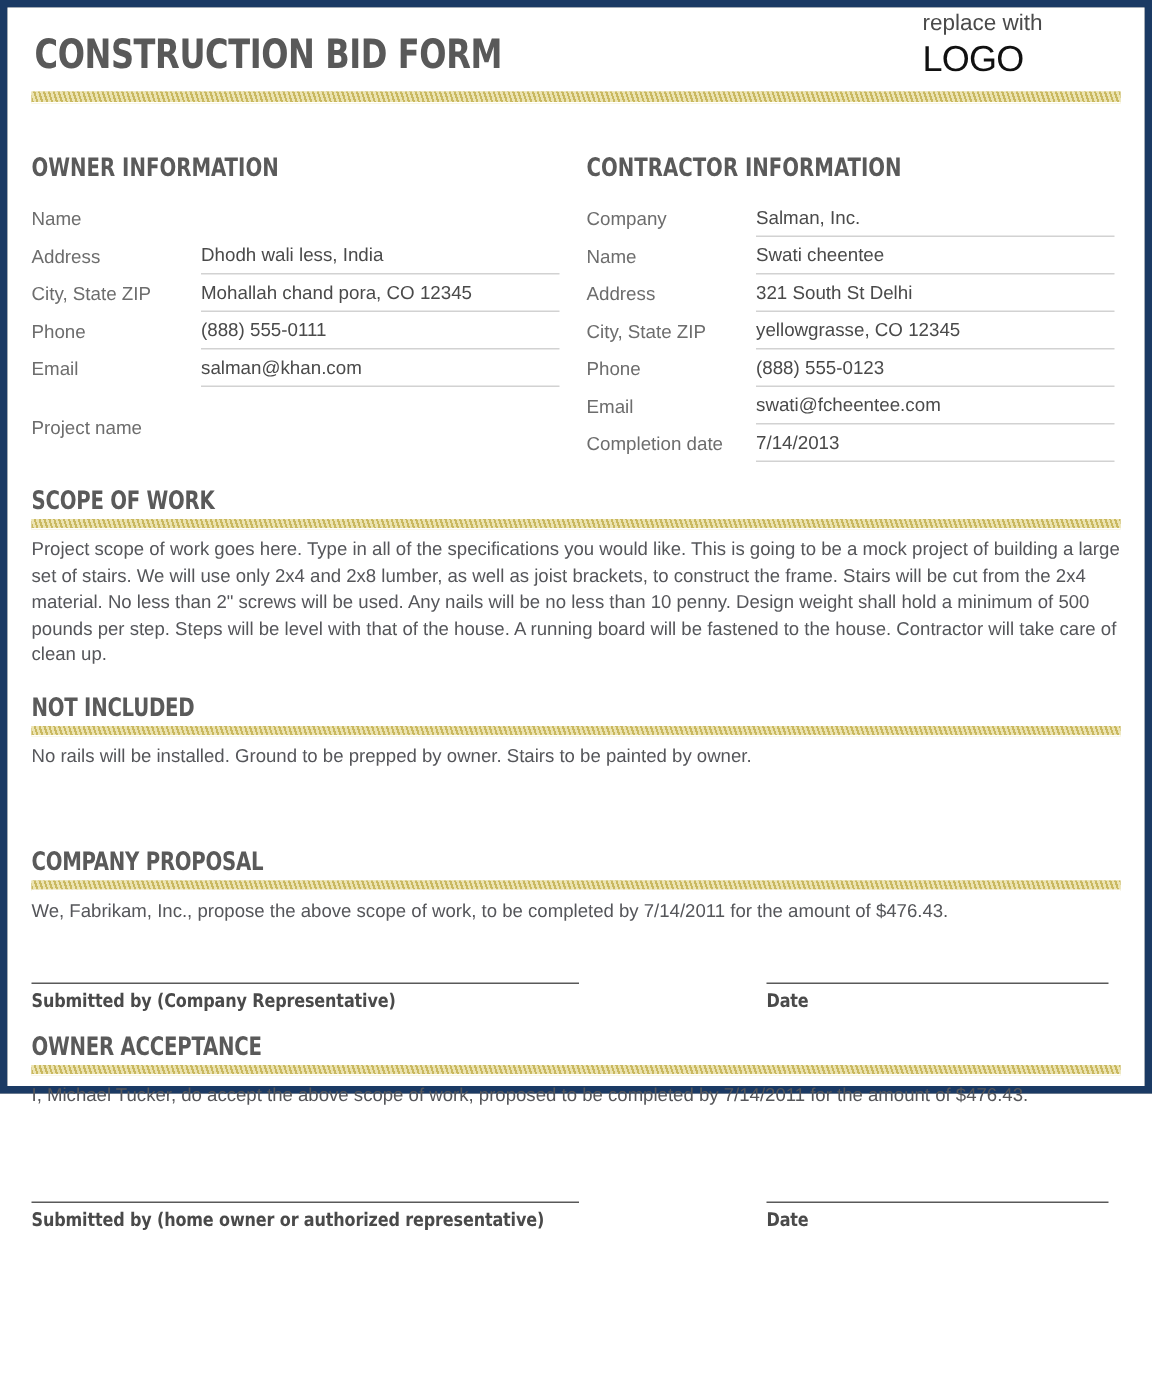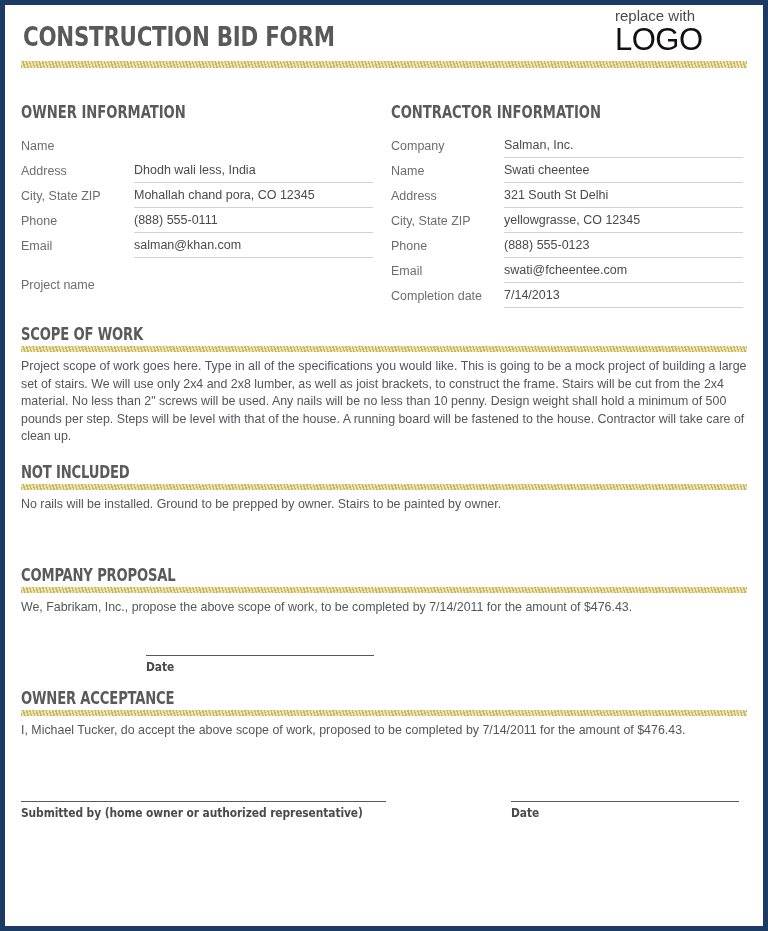--- a/index.html
+++ b/index.html
@@ -10,21 +10,21 @@
     width: 768px;
     height: 931px;
     background: #ffffff;
     font-family: "Liberation Sans", sans-serif;
     overflow: hidden;
   }
   .page-frame {
     position: absolute;
     left: 0; top: 0;
     width: 768px;
-    height: 931px;
+    height: 729px;
     box-sizing: border-box;
     border: 5px solid #1b3a64;
     background: #737373;
     padding-left: 45px;
   }
   .page-inner {
     position: absolute;
     left: 0; top: 0;
     right: 0; bottom: 0;
     background: #ffffff;
@@ -57,21 +57,21 @@
     text-align: left;
     width: 130px;
   }
   .logo-replace {
     font-size: 15px;
     color: #4a4a4a;
     line-height: 17px;
     font-family: "Liberation Sans", sans-serif;
   }
   .logo-word {
-    font-size: 31px;
+    font-size: 24px;
     line-height: 32px;
     color: #111111;
     font-family: "Liberation Sans", sans-serif;
     letter-spacing: -0.5px;
   }
 
   
   .gold-rule {
     height: 7px;
     width: 100%;
@@ -286,20 +286,24 @@
       <div class="gold-rule thin"></div>
       <div class="block-body">No rails will be installed. Ground to be prepped by owner. Stairs to be painted by owner.</div>
     </div>
 
     <div class="block" style="margin-top:52px">
       <div class="sec-head">COMPANY PROPOSAL</div>
       <div class="gold-rule thin"></div>
       <div class="block-body">We, Fabrikam, Inc., propose the above scope of work, to be completed by 7/14/2011 for the amount of $476.43.</div>
 
       <div class="sign-row">
+        <div class="sign-left">
+          <div class="sign-line"></div>
+          <div class="sign-caption">Submitted by (Company Representative)</div>
+        </div>
         <div class="sign-gap"></div>
         <div class="sign-right">
           <div class="sign-line"></div>
           <div class="sign-caption">Date</div>
         </div>
       </div>
     </div>
 
     <div class="block" style="margin-top:14px">
       <div class="sec-head">OWNER ACCEPTANCE</div>

